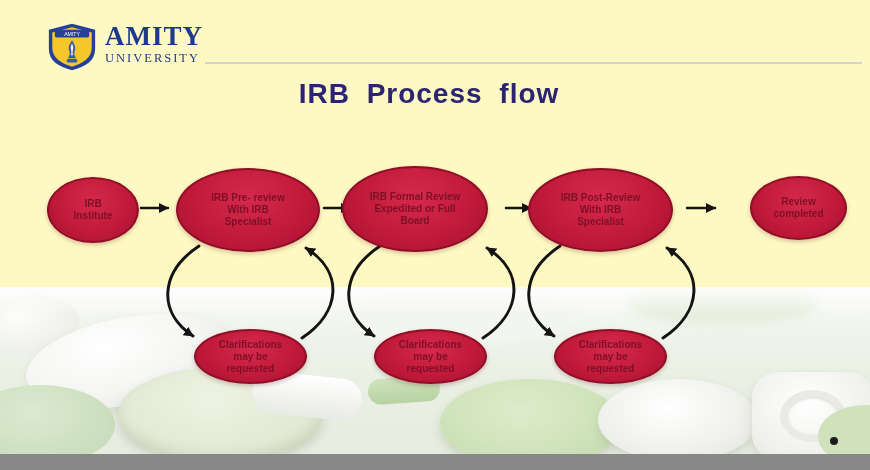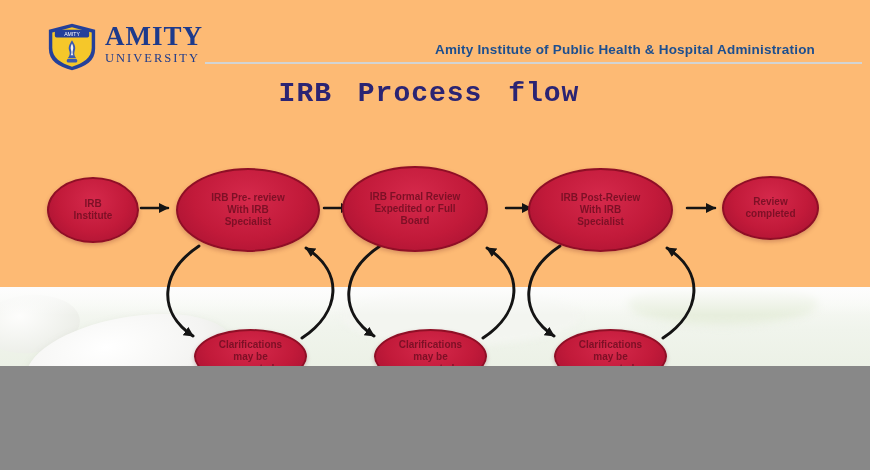--- a/index.html
+++ b/index.html
@@ -1,33 +1,33 @@
 <!DOCTYPE html>
 <html><head>
 <meta charset="utf-8">
 <style>
   html,body{margin:0;padding:0;background:#888;}
   .slide{
-    position:relative;width:870px;height:366px;overflow:hidden;
-    background:#fdba74;font-family:"Liberation Sans",sans-serif;
+    position:relative;width:870px;height:454px;overflow:hidden;
+    background:#fef9c3;font-family:"Liberation Sans",sans-serif;
   }
   
   .logo{position:absolute;left:46px;top:23px;display:flex;align-items:flex-start;z-index:4;}
   .logo svg{display:block;}
   .logo-text{margin-left:7px;line-height:1;}
   .logo-name{font-family:"Liberation Serif",serif;font-weight:bold;font-size:27px;color:#1d3a8c;letter-spacing:1px;}
   .logo-sub{font-family:"Liberation Serif",serif;font-weight:normal;font-size:12.5px;color:#1d3a8c;letter-spacing:2px;margin-top:2px;}
   .header-rule{position:absolute;left:205px;top:62px;width:657px;height:2px;background:#d2d4d4;z-index:4;}
   .institute{
     position:absolute;left:388px;top:42px;width:474px;text-align:center;
     font-size:13.5px;font-weight:bold;color:#1d4f8f;letter-spacing:.2px;z-index:4;
   }
   .page-title{
     position:absolute;left:0;right:12px;top:78px;text-align:center;z-index:4;
-    font-size:28px;font-weight:bold;color:#2b2473;letter-spacing:1px;word-spacing:8px;font-family:Liberation Mono, monospace;
+    font-size:28px;font-weight:bold;color:#2b2473;letter-spacing:1px;word-spacing:8px;
   }
   
   .pills{
     position:absolute;left:0;top:287px;width:870px;height:171px;z-index:1;overflow:hidden;
     background:linear-gradient(180deg,#fafbf8 0%,#f0f4ec 25%,#e9efe2 60%,#e6ecdf 100%);
   }
   .pill{position:absolute;border-radius:50%;}
   .fade-top{position:absolute;left:0;top:0;right:0;height:28px;background:linear-gradient(#fdfdfd,rgba(253,253,253,0));}
   
   .footer-strip{position:absolute;left:0;top:455px;width:870px;height:15px;background:#fafaf9;z-index:2;}
@@ -59,21 +59,20 @@
       <path d="M30 20 C27 25 25 28 27 33 C28 36 27 39 25 41 L35 41 C33 39 32 36 33 33 C35 28 33 25 30 20 Z" fill="#3a58b0"></path>
       <path d="M30 24 C28.5 27 28 29 29 32 C29.6 33.8 29.4 36 28.4 37.6 L31.6 37.6 C30.6 36 30.4 33.8 31 32 C32 29 31.5 27 30 24 Z" fill="#f7f4ea"></path>
       <rect x="24" y="42" width="12" height="4" rx="1.5" fill="#3a58b0"></rect>
     </svg>
     <div class="logo-text">
       <div class="logo-name">AMITY</div>
       <div class="logo-sub">UNIVERSITY</div>
     </div>
   </div>
 
-  <div class="institute">Amity Institute of Public Health &amp; Hospital Administration</div>
   <div class="header-rule"></div>
 
   <div class="page-title">IRB Process flow</div>
 
   <div class="pills">
     <div class="pill" style="left:-20px;top:8px;width:100px;height:58px;transform:rotate(-5deg);background:radial-gradient(ellipse at 40% 35%,#fdfdfc,#eceee8 75%);"></div>
     <div class="pill" style="left:340px;top:0;width:240px;height:58px;background:#f3f5f0;filter:blur(3px);"></div>
     <div class="pill" style="left:628px;top:-6px;width:190px;height:44px;background:#e7eedd;filter:blur(4px);"></div>
     <div class="pill" style="left:25px;top:30px;width:210px;height:88px;transform:rotate(-10deg);background:radial-gradient(ellipse at 40% 30%,#ffffff 0%,#f4f4f2 55%,#dfe2da 100%);box-shadow:0 4px 8px rgba(150,160,140,.25);"></div>
     <div class="pill" style="left:-35px;top:98px;width:150px;height:80px;background:radial-gradient(ellipse at 45% 35%,#dcead0,#c8dcbb 80%);"></div>
@@ -115,21 +114,21 @@
 Institute</div>
   <div class="oval" style="left:176px;top:168px;width:144px;height:84px;">IRB Pre- review
 With IRB
 Specialist</div>
   <div class="oval" style="left:342px;top:166px;width:146px;height:86px;">IRB Formal Review
 Expedited or Full
 Board</div>
   <div class="oval" style="left:528px;top:168px;width:145px;height:84px;">IRB Post-Review
 With IRB
 Specialist</div>
-  <div class="oval small" style="left:722px;top:176px;width:97px;height:64px;">Review
+  <div class="oval small" style="left:750px;top:176px;width:97px;height:64px;">Review
 completed</div>
   <div class="oval small" style="left:194px;top:329px;width:113px;height:55px;">Clarifications
 may be
 requested</div>
   <div class="oval small" style="left:374px;top:329px;width:113px;height:55px;">Clarifications
 may be
 requested</div>
   <div class="oval small" style="left:554px;top:329px;width:113px;height:55px;">Clarifications
 may be
 requested</div>

